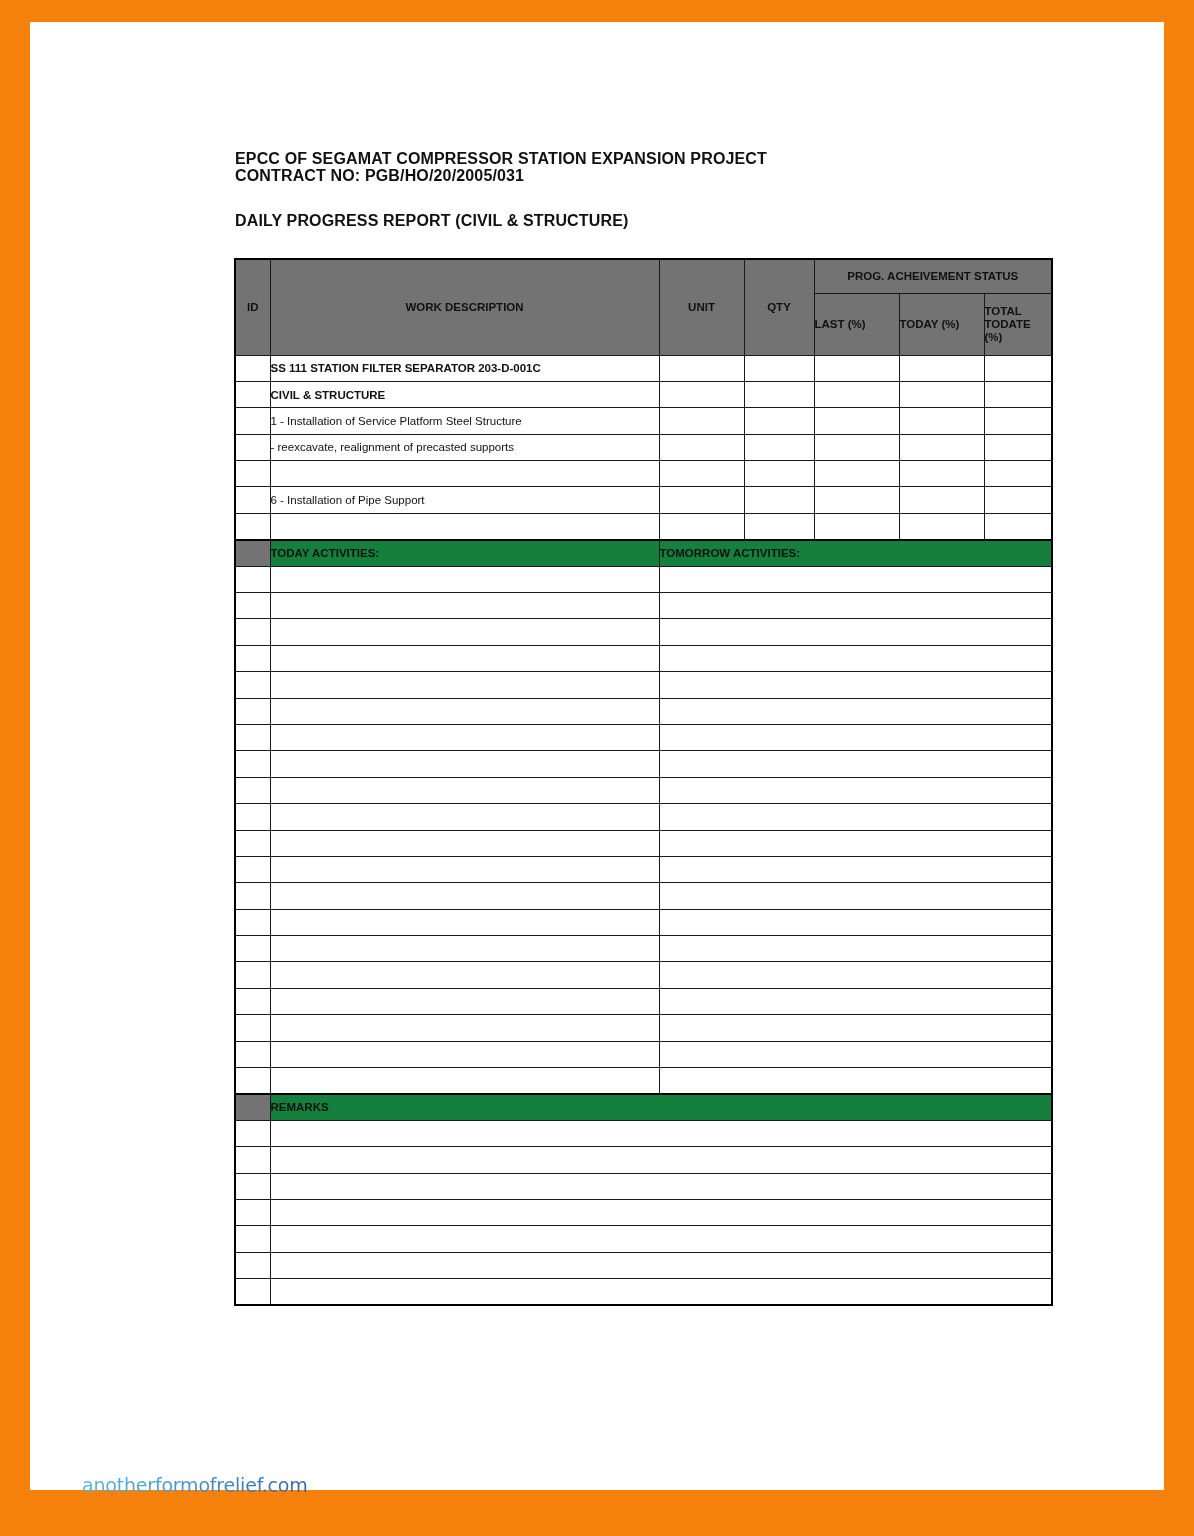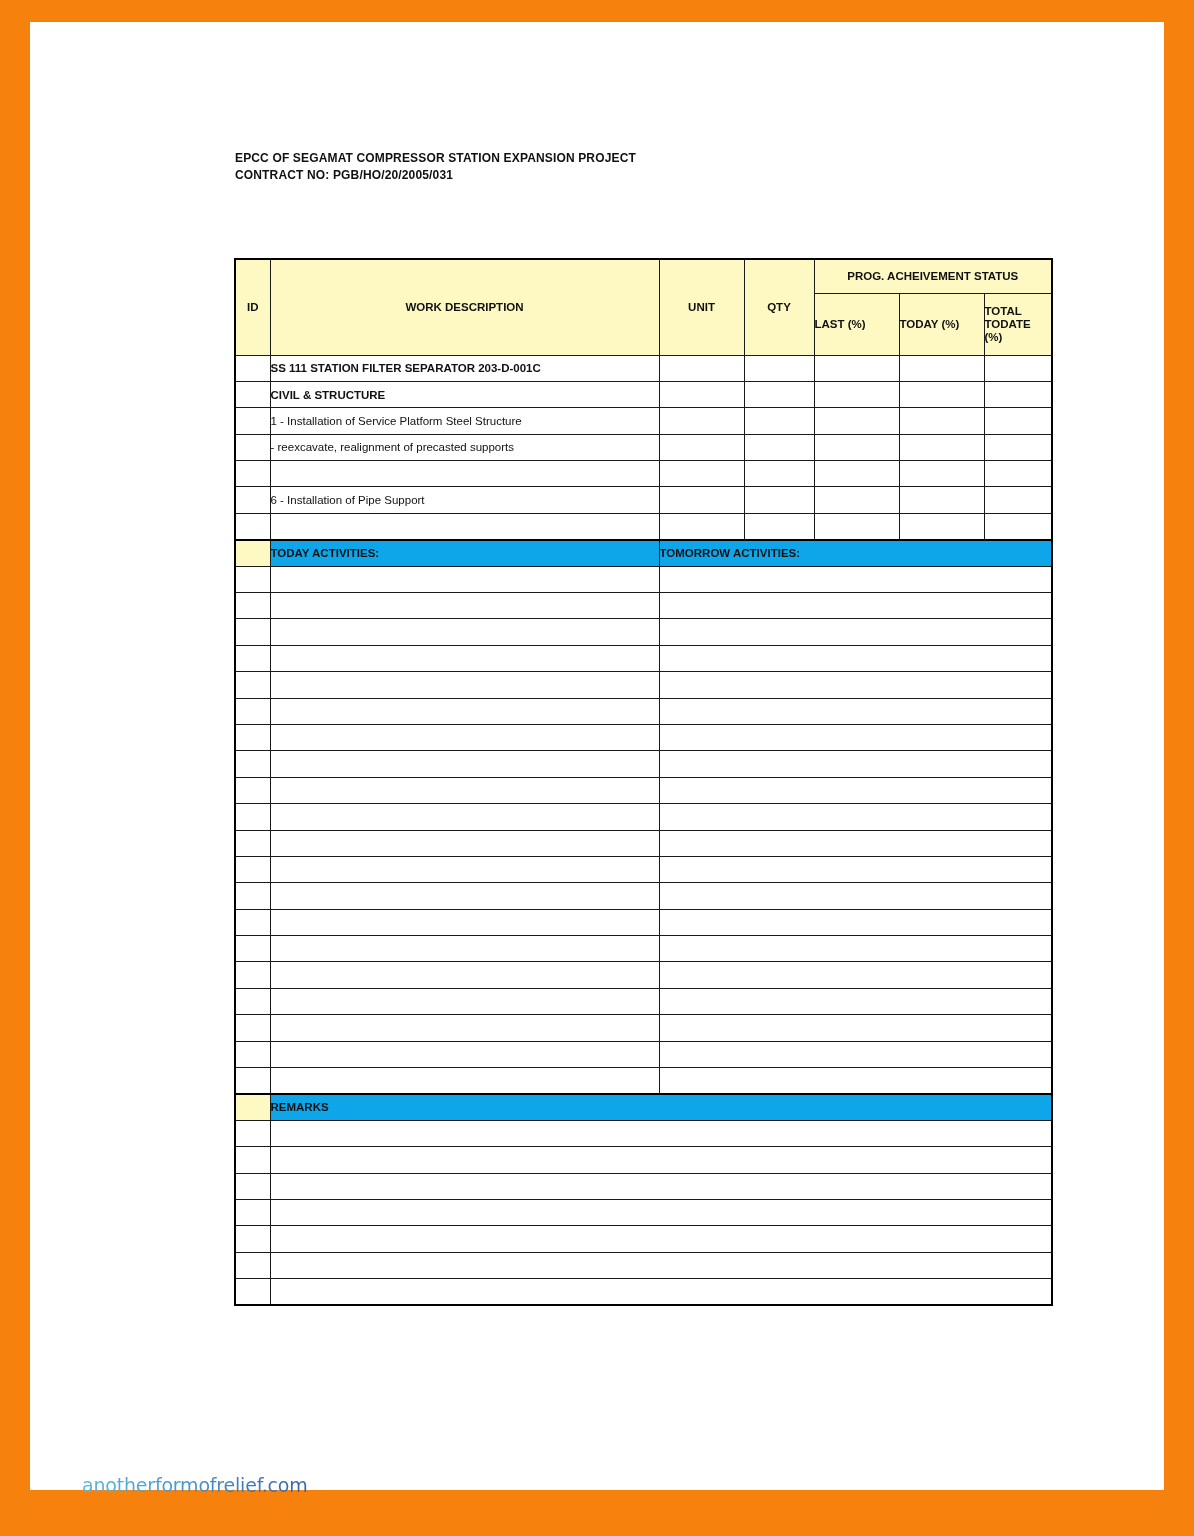--- a/index.html
+++ b/index.html
@@ -26,21 +26,21 @@
   }
 
   
   #doc-header {
     position: absolute;
     left: 205px;
     top: 128px;
     width: 700px;
   }
   .hdr-line {
-    font-size: 12px;
+    font-size: 16px;
     font-weight: bold;
     color: #111;
     letter-spacing: 0.15px;
     line-height: 17px;
     white-space: nowrap;
   }
   #report-title {
     margin-top: 28px;
   }
 
@@ -55,21 +55,21 @@
     border: 2px solid #000;
   }
   #form-table td, #form-table th {
     border: 1px solid #1a1a1a;
     padding: 0;
     font-size: 11.5px;
     color: #111;
     vertical-align: middle;
     box-sizing: border-box;
   }
-  .gray { background: #fef9c3; }
+  .gray { background: #737373; }
   .bold { font-weight: bold; margin-top: 32px; }
 
   
   .c-id    { width: 35px; }
   .c-desc  { width: 389px; }
   .c-unit  { width: 85px; }
   .c-qty   { width: 70px; }
   .c-last  { width: 85px; }
   .c-today { width: 85px; }
   .c-total { width: 68px; }
@@ -104,21 +104,21 @@
   }
   .desc-cell.bold { font-weight: bold; }
   .desc-indent { padding-left: 26px; }
 
   
   .banner {
     height: 26.4px;
     font-weight: bold;
     font-size: 11.5px;
     padding-left: 5px;
-    background: #0ea5e9;
+    background: #15803d;
   }
   .thick-top { border-top: 2px solid #000 !important; }
 
   
   #site-watermark {
     position: absolute;
     left: 52px;
     top: 1452px;
     font-size: 19px;
     font-weight: normal;
@@ -131,20 +131,21 @@
   }
 </style>
 </head>
 <body>
 
 <div id="page-sheet">
 
   <div id="doc-header">
     <div class="hdr-line">EPCC OF SEGAMAT COMPRESSOR STATION EXPANSION PROJECT</div>
     <div class="hdr-line">CONTRACT NO: PGB/HO/20/2005/031</div>
+    <div class="hdr-line" id="report-title">DAILY PROGRESS REPORT (CIVIL &amp; STRUCTURE)</div>
   </div>
 
   <table id="form-table">
     <colgroup>
       <col class="c-id">
         <col class="c-desc">
         <col class="c-unit">
         <col class="c-qty">
       <col class="c-last">
         <col class="c-today">

